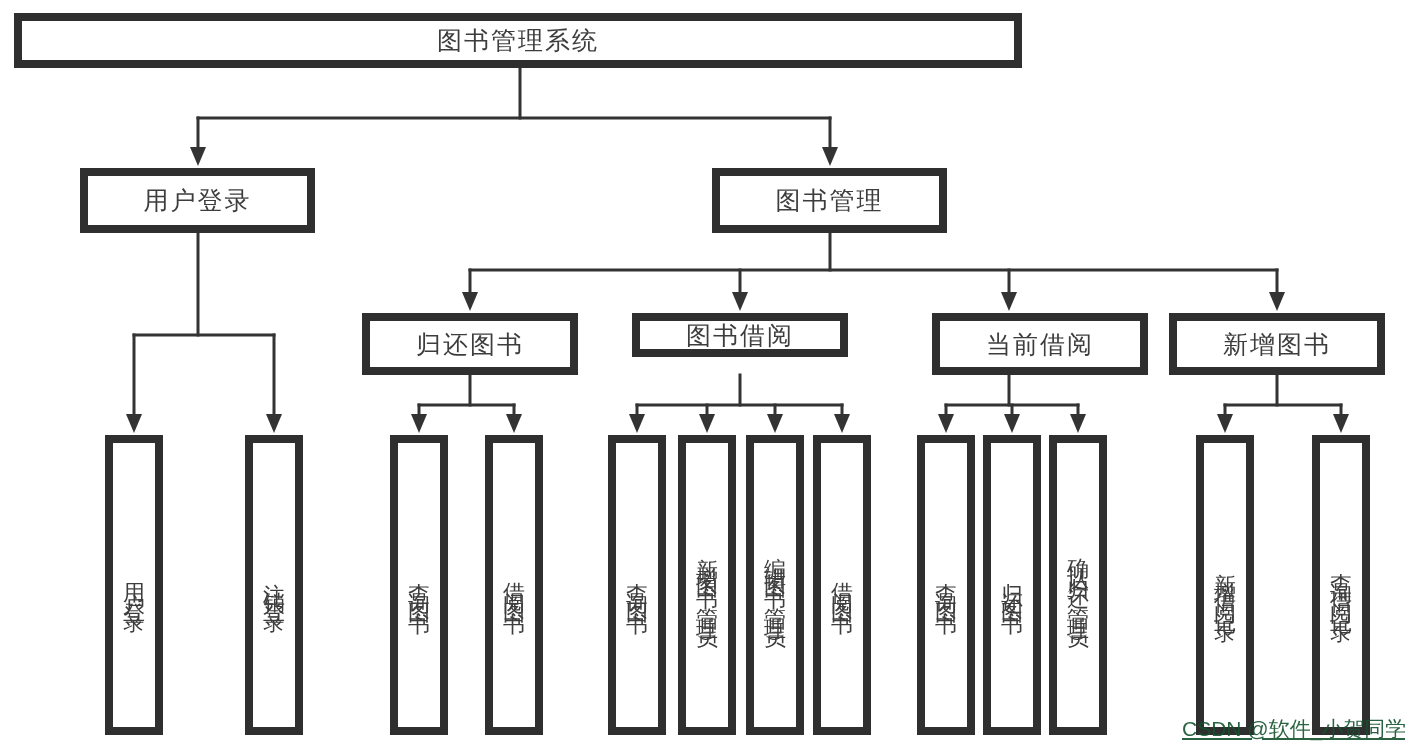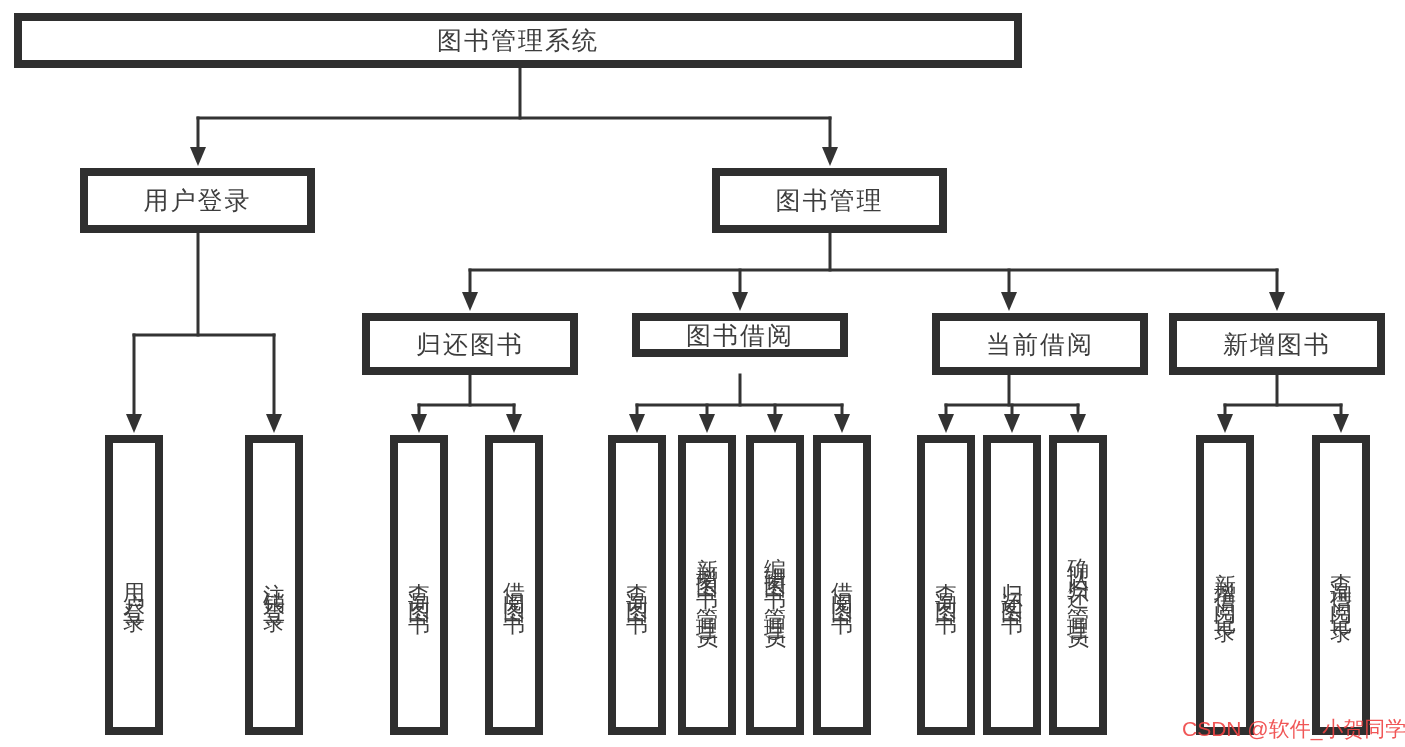--- a/index.html
+++ b/index.html
@@ -180,14 +180,14 @@
     <span class="vlabel" style="color: rgb(61, 61, 61);">确认归还（管理员）</span>
   </div>
 
   <div class="node vnode" style="left: 1196px; border-color: rgb(47, 47, 47);">
     <span class="vlabel" style="color: rgb(61, 61, 61);">新增借阅记录</span>
   </div>
   <div class="node vnode" style="left: 1312px; border-color: rgb(47, 47, 47);">
     <span class="vlabel" style="color: rgb(61, 61, 61);">查询借阅记录</span>
   </div>
 
-  <div id="watermark" style="color: #ef4444;">CSDN @软件_小贺同学</div>
+  <div id="watermark" style="color: #14532d; text-decoration: underline;">CSDN @软件_小贺同学</div>
 </div>
 
 </body></html>

